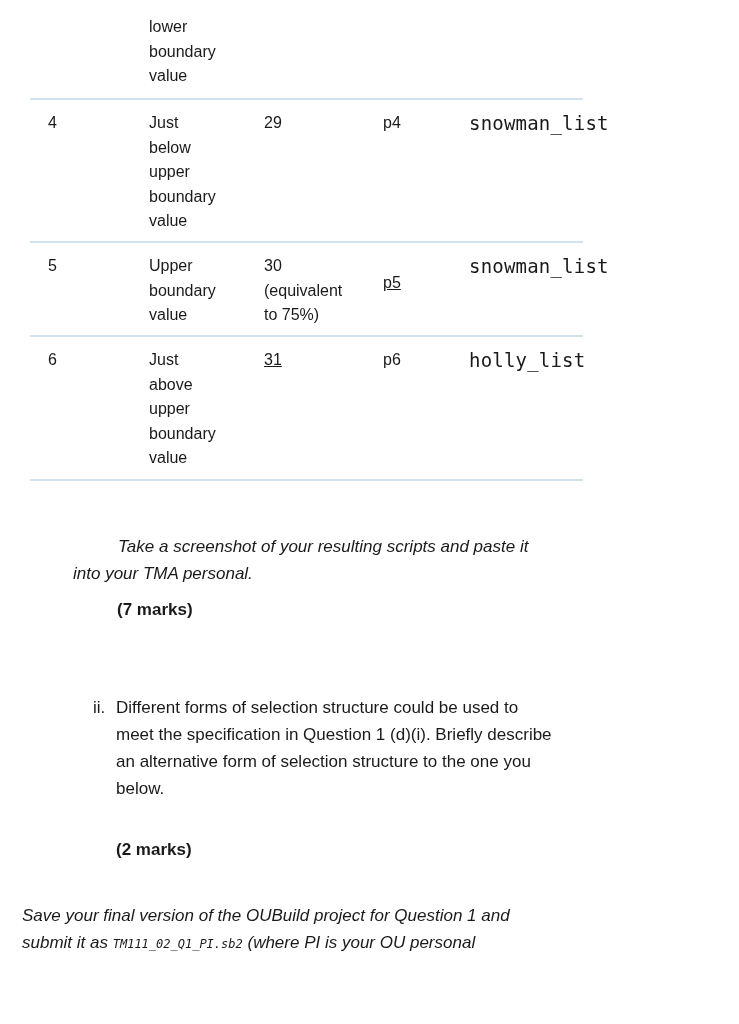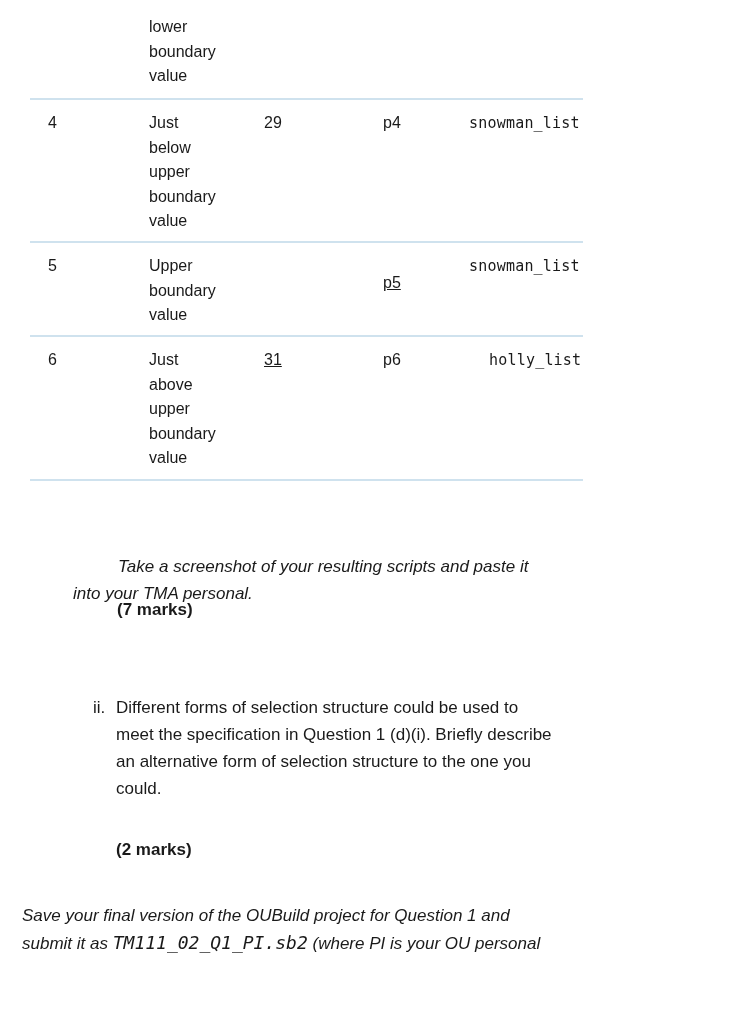--- a/index.html
+++ b/index.html
@@ -26,39 +26,39 @@
       position: relative;
       border-bottom: 2px solid #cfe2ee;
     }
     .cell {
       position: absolute;
       line-height: 24.5px;
       font-size: 16px;
     }
     .mono {
       font-family: "DejaVu Sans Mono", "Liberation Mono", monospace;
-      font-size: 15px;
+      font-size: 19px;
       letter-spacing: 0.2px;
     }
     .c-num { left: 18px; }
     .c-desc { left: 119px; width: 80px; }
     .c-val { left: 234px; width: 100px; }
     .c-var { left: 353px; }
     .c-list { left: 439px; }
 
     .para {
       position: absolute;
       font-size: 17px;
       line-height: 27px;
     }
     .italic { font-style: italic; }
     .bold { font-weight: bold; }
     .inline-mono {
       font-family: "DejaVu Sans Mono", "Liberation Mono", monospace;
-      font-size: 18px;
+      font-size: 12px;
     }
   </style>
 </head>
 <body>
 
 <div class="table-wrap">
 
   <div class="row" style="height:98px;">
     <div class="cell c-desc" style="top:15px;">
       <div>lower</div>
@@ -83,53 +83,58 @@
     <div class="cell c-list mono" style="top:11px;">snowman_list</div>
   </div>
 
   <div class="row" style="height:92px;">
     <div class="cell c-num" style="top:11px;">5</div>
     <div class="cell c-desc" style="top:11px;">
       <div>Upper</div>
       <div>boundary</div>
       <div>value</div>
     </div>
+    <div class="cell c-val" style="top:11px;">
+      <div>30</div>
+      <div>(equivalent</div>
+      <div>to 75%)</div>
+    </div>
     <div class="cell c-var" style="top:28px;text-decoration:underline;">p5</div>
     <div class="cell c-list mono" style="top:11px;">snowman_list</div>
   </div>
 
   <div class="row" style="height:142px;">
     <div class="cell c-num" style="top:11px;">6</div>
     <div class="cell c-desc" style="top:11px;">
       <div>Just</div>
       <div>above</div>
       <div>upper</div>
       <div>boundary</div>
       <div>value</div>
     </div>
     <div class="cell c-val" style="top:11px;text-decoration:underline;">
       <div>31</div>
     </div>
     <div class="cell c-var" style="top:11px;">p6</div>
-    <div class="cell c-list mono" style="top:11px;margin-left:20px;">holly_list</div>
+    <div class="cell c-list mono" style="top:11px;">holly_list</div>
   </div>
 </div>
 
 <div class="para italic" style="left:73px; top:533px; width:520px;">
-  <div style="padding-left:45px;margin-top:20px;">Take a screenshot of your resulting scripts and paste it</div>
+  <div style="padding-left:45px;">Take a screenshot of your resulting scripts and paste it</div>
   <div>into your TMA personal.</div>
 </div>
 <div class="para bold" style="left:117px; top:596px;">(7 marks)</div>
 
 <div class="para" style="left:93px; top:694px;">ii.</div>
 <div class="para" style="left:116px; top:694px; width:520px;">
   <div>Different forms of selection structure could be used to</div>
   <div>meet the specification in Question 1 (d)(i). Briefly describe</div>
   <div>an alternative form of selection structure to the one you</div>
-  <div>could.</div>
+  <div>below.</div>
 </div>
 <div class="para bold" style="left:116px; top:836px;">(2 marks)</div>
 
 <div class="para italic" style="left:22px; top:902px; width:600px;">
   <div>Save your final version of the OUBuild project for Question 1 and</div>
   <div>
     <span>submit it as </span><span class="inline-mono">TM111_02_Q1_PI.sb2</span><span> (where PI is your OU personal</span>
   </div>
 </div>
 

